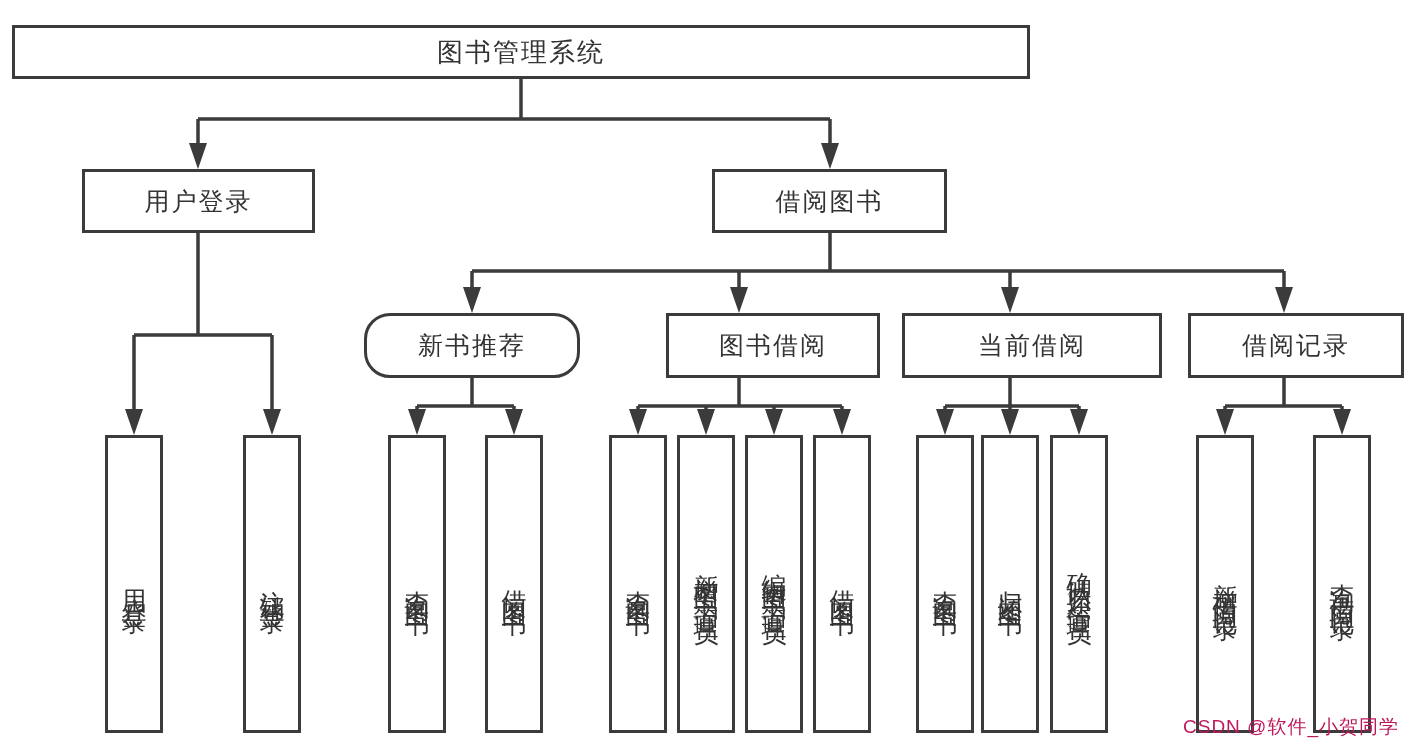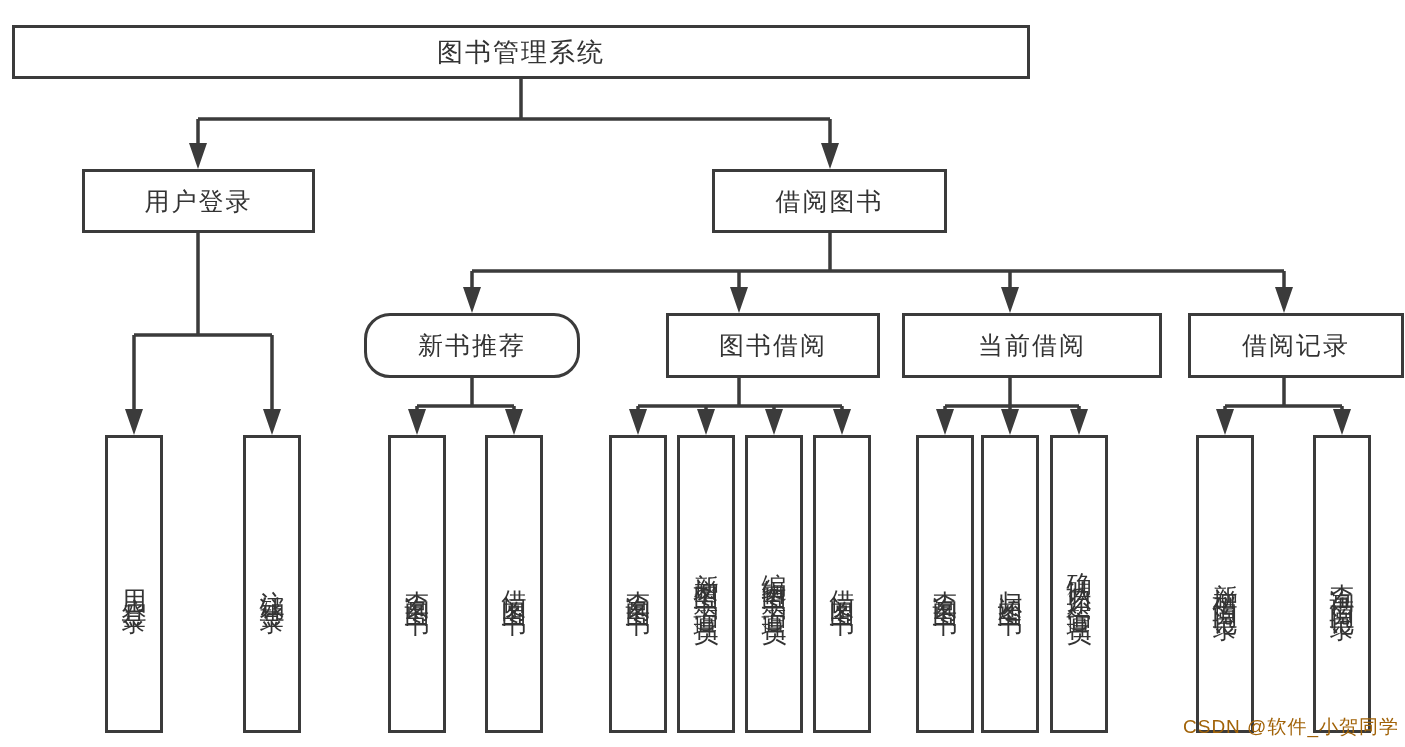--- a/index.html
+++ b/index.html
@@ -38,21 +38,21 @@
     letter-spacing: 7px;
     line-height: 1;
   }
   .watermark {
     position: absolute;
     left: 1183px;
     top: 714px;
     z-index: 5;
     font-size: 19px;
     letter-spacing: 1px;
-    color: #a16207;
+    color: #be185d;
     white-space: nowrap;
   }
 </style>
 </head>
 <body>
 
 <div class="canvas">
 
   <svg class="connectors" viewBox="0 0 1405 747" xmlns="http://www.w3.org/2000/svg" aria-hidden="true">
 

